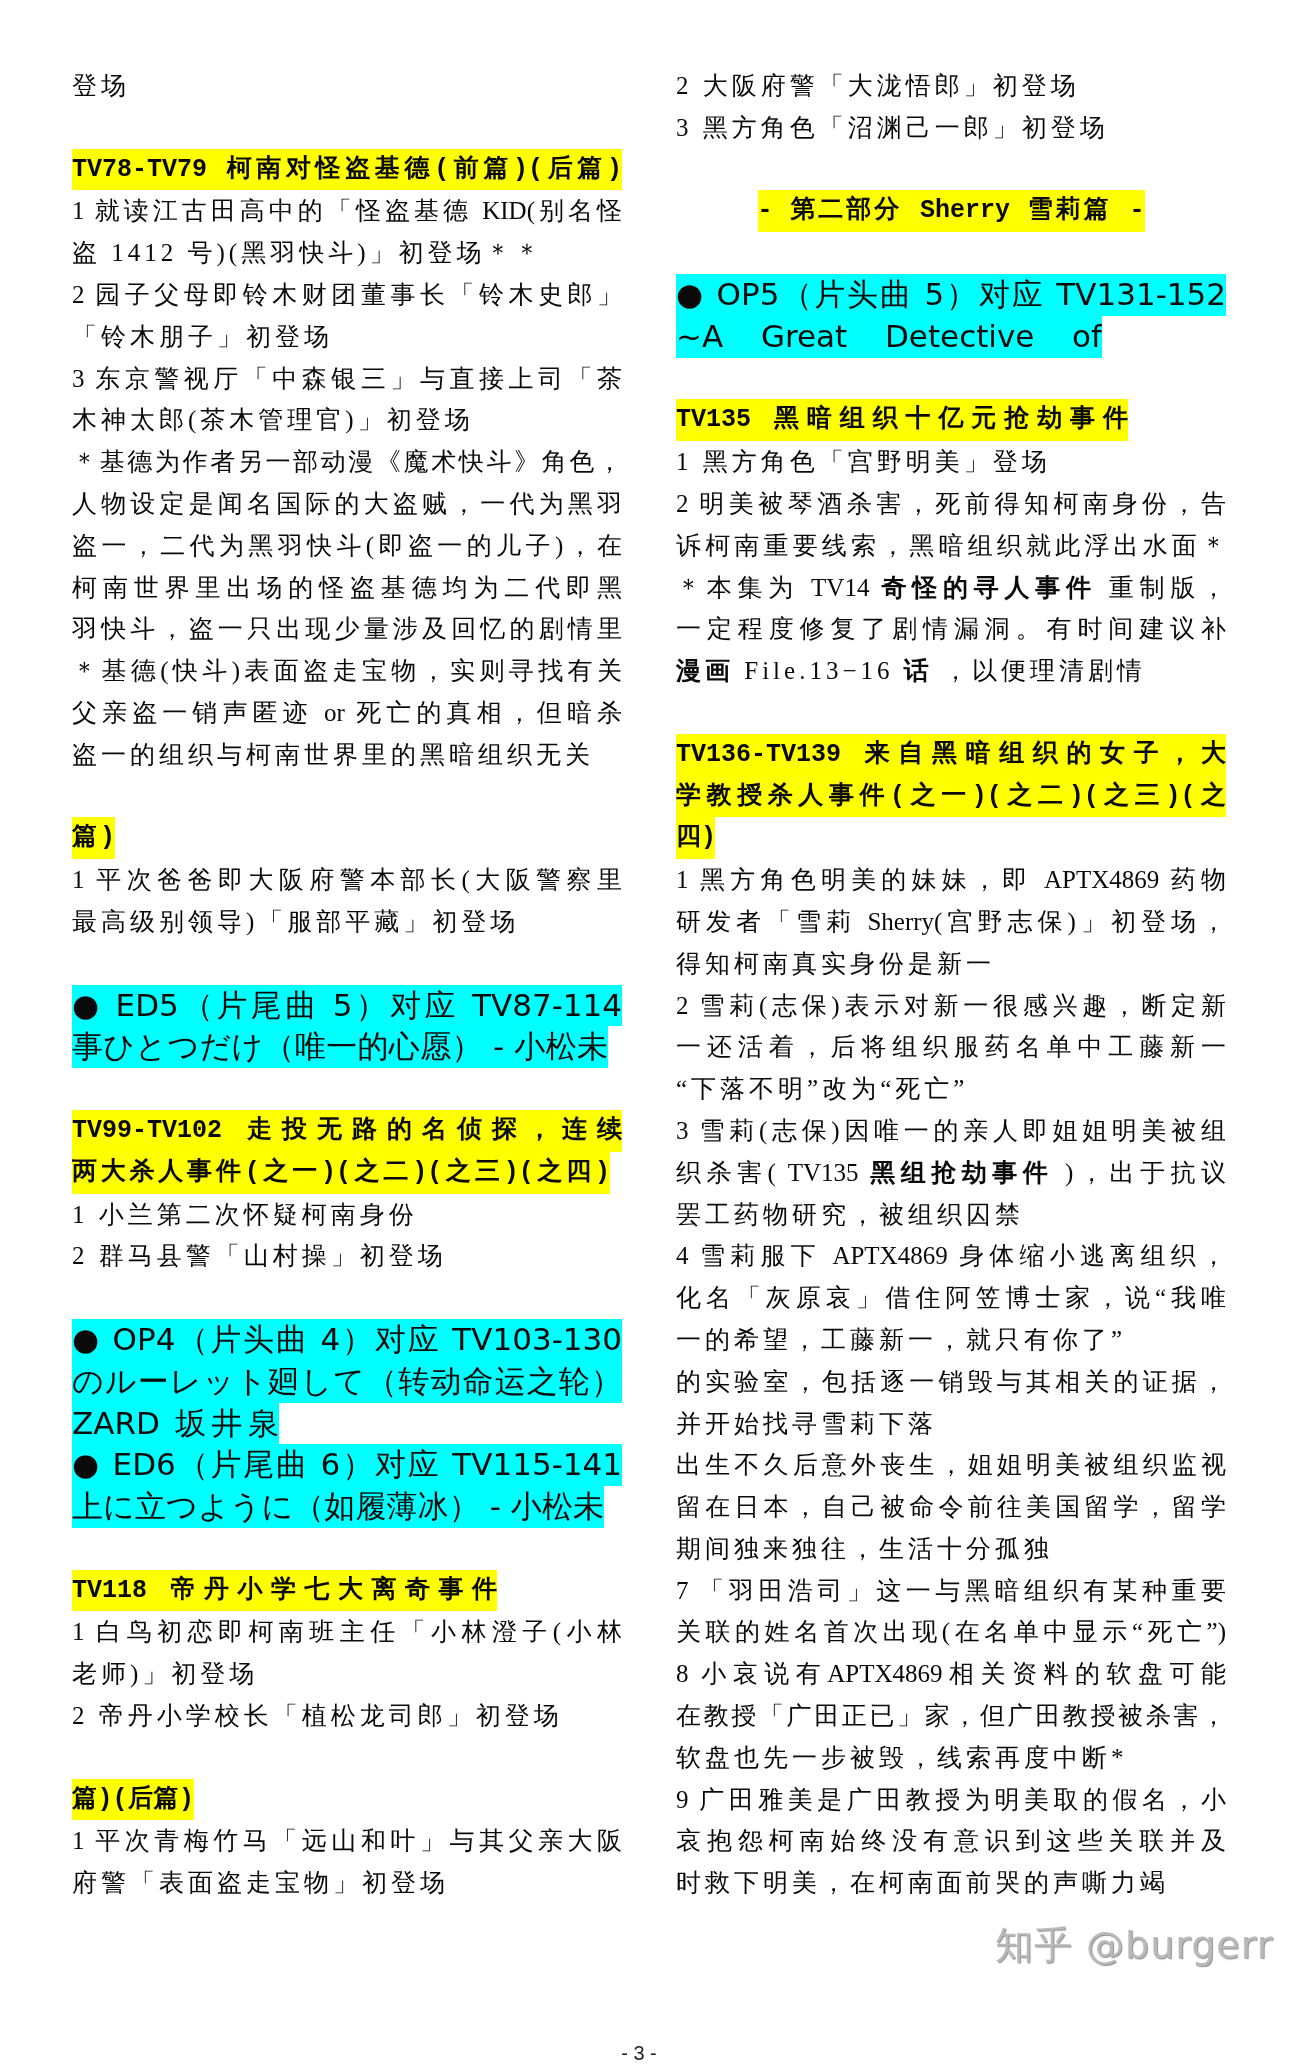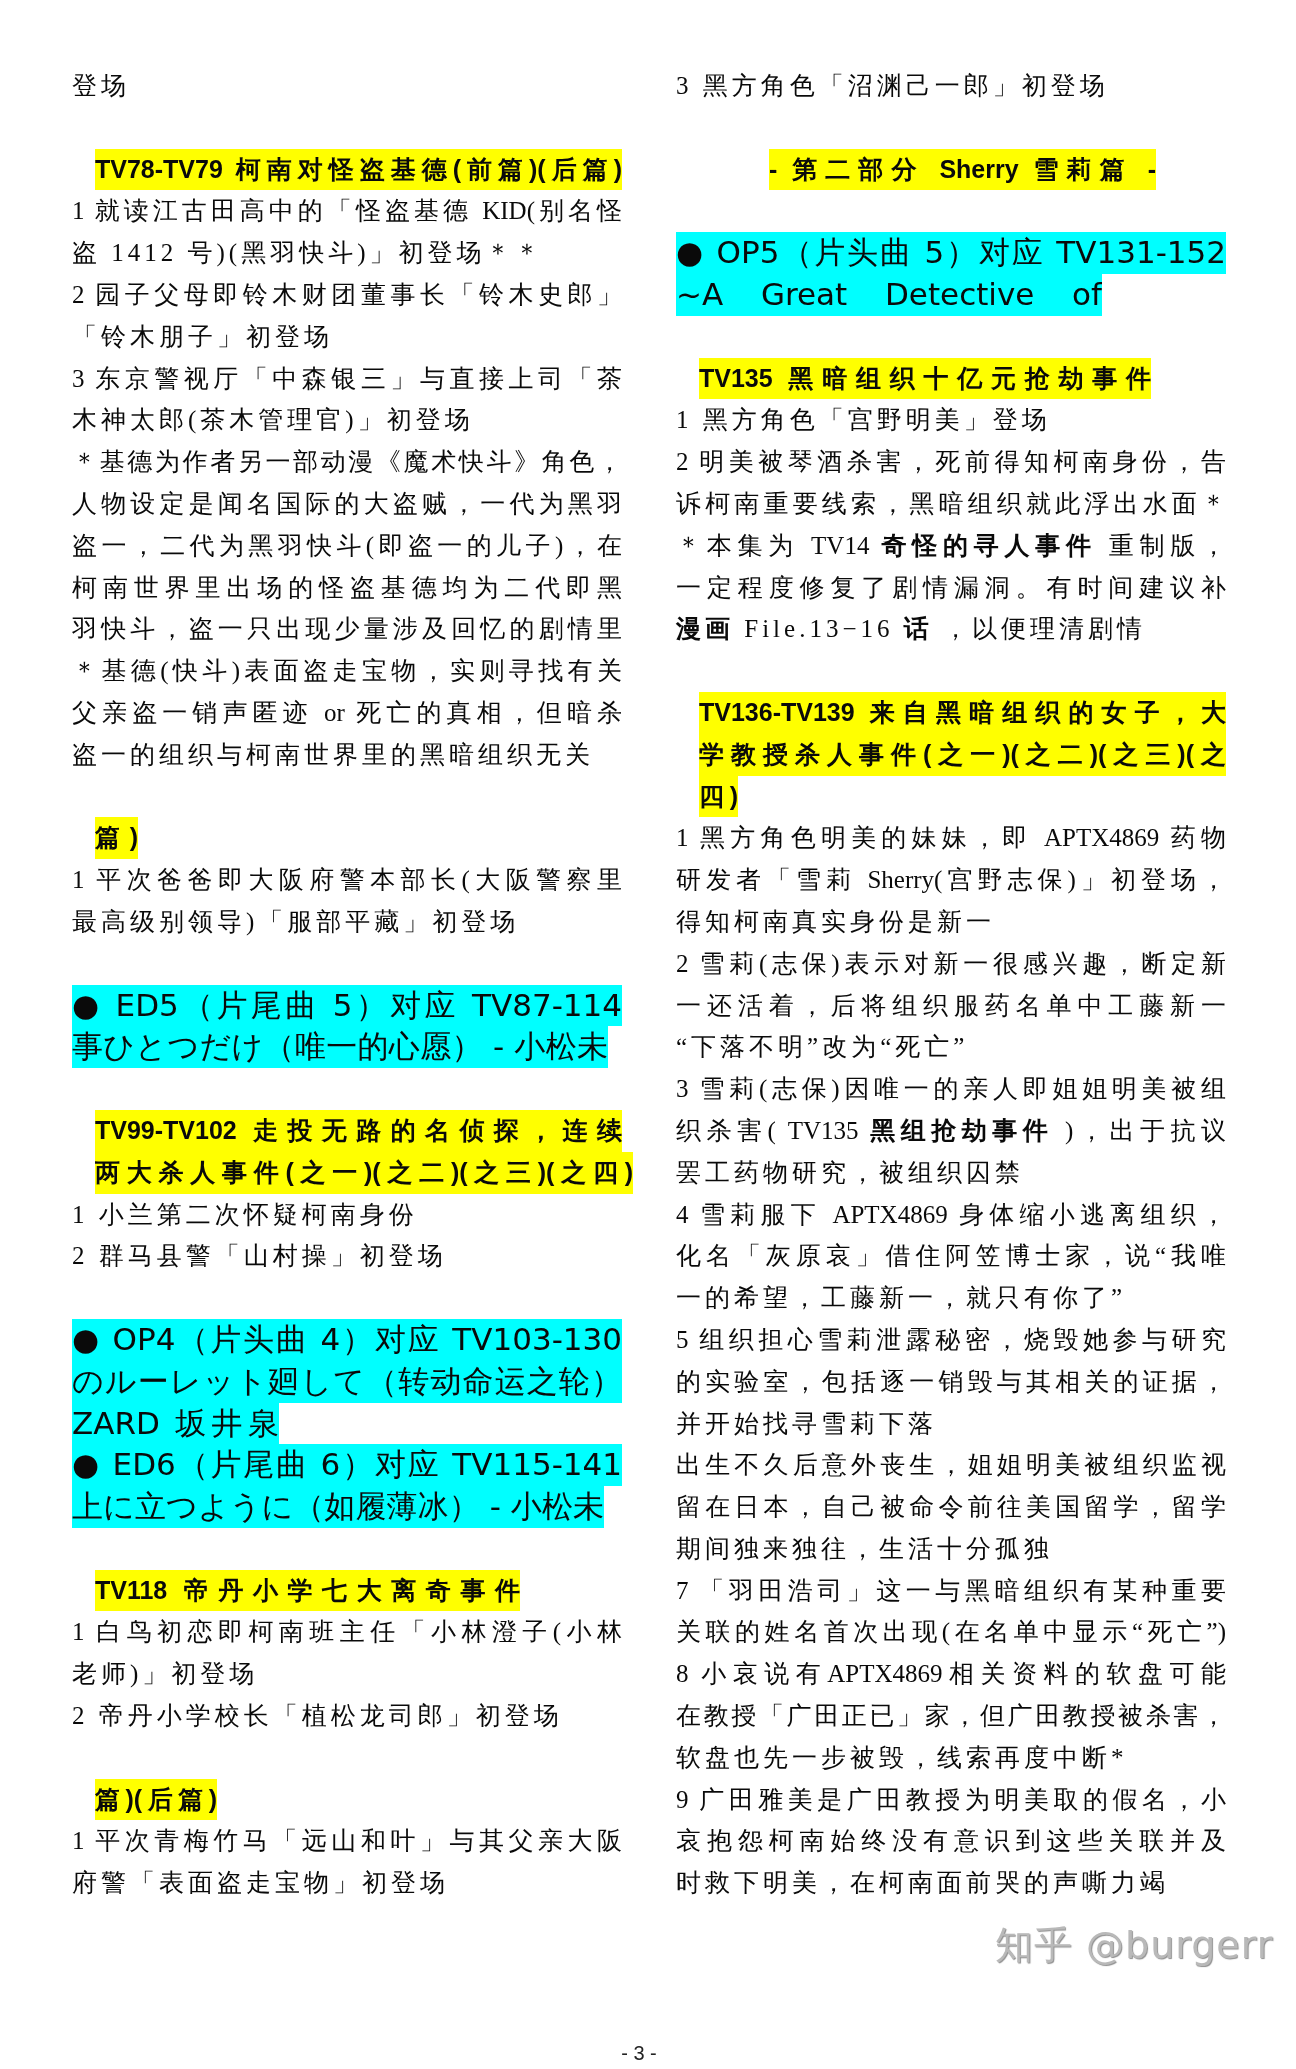--- a/index.html
+++ b/index.html
@@ -11,21 +11,21 @@
   .col-left { left: 72px; }
   .col-right { left: 676px; }
   .ln {
     height: 41.8px; line-height: 41.8px; font-size: 25px; white-space: nowrap;
     letter-spacing: 4px; box-sizing: border-box;
   }
   .ln.j {
     white-space: normal; overflow: hidden; letter-spacing: 0;
     text-align: justify; text-align-last: justify;
   }
-  .hd { font-family: Liberation Sans, sans-serif; font-weight: bold; letter-spacing: 0; font-size: 25px; margin-left: 23px; }
+  .hd { font-family: Liberation Mono, monospace; font-weight: bold; letter-spacing: 0; font-size: 25px; }
   .song { font-family: "DejaVu Sans", "Liberation Sans", sans-serif; font-weight: normal; letter-spacing: 0; font-size: 31px; }
   .hl-y { background: #ffff00; }
   .hl-c { background: #00ffff; }
   .seg {
     display: inline-block; height: 41.8px; vertical-align: top;
     text-align: justify; text-align-last: justify; white-space: normal; overflow: hidden;
   }
   .center { text-align: center; }
   b { font-weight: bold; }
   .watermark {
@@ -105,20 +105,21 @@
     <div class="ln"></div>
 
     <section>
       <div class="ln hd"><span class="seg hl-y" style="width:122px">篇)(后篇)</span></div>
       <div class="ln j">1 平次青梅竹马「远山和叶」与其父亲大阪</div>
       <div class="ln">府警「表面盗走宝物」初登场</div>
     </section>
   </div>
 
   <div class="col col-right">
+    <div class="ln">2 大阪府警「大泷悟郎」初登场</div>
     <div class="ln">3 黑方角色「沼渊己一郎」初登场</div>
     <div class="ln"></div>
 
     <div class="ln hd center"><span class="seg hl-y" style="width:387px">- 第二部分 Sherry 雪莉篇 -</span></div>
     <div class="ln"></div>
 
     <section>
       <div class="ln j song hl-c">● OP5（片头曲 5）对应 TV131-152 集：TRUTH</div>
       <div class="ln song"><span class="seg hl-c" style="width:426px">~A Great Detective of Love~ - TWO-MIX</span></div>
     </section>
@@ -149,21 +150,20 @@
       <div class="ln">“下落不明”改为“死亡”</div>
 
       <div class="ln j">3 雪莉(志保)因唯一的亲人即姐姐明美被组</div>
       <div class="ln j"><span>织杀害( TV135 </span><b>黑组抢劫事件</b><span> )，出于抗议</span></div>
       <div class="ln">罢工药物研究，被组织囚禁</div>
 
       <div class="ln j">4 雪莉服下 APTX4869 身体缩小逃离组织，</div>
       <div class="ln j">化名「灰原哀」借住阿笠博士家，说“我唯</div>
       <div class="ln">一的希望，工藤新一，就只有你了”</div>
 
-      <div class="ln j">5 组织担心雪莉泄露秘密，烧毁她参与研究</div>
       <div class="ln j">的实验室，包括逐一销毁与其相关的证据，</div>
       <div class="ln">并开始找寻雪莉下落</div>
 
       <div class="ln j">出生不久后意外丧生，姐姐明美被组织监视</div>
       <div class="ln j">留在日本，自己被命令前往美国留学，留学</div>
       <div class="ln">期间独来独往，生活十分孤独</div>
 
       <div class="ln j">7 「羽田浩司」这一与黑暗组织有某种重要</div>
       <div class="ln j">关联的姓名首次出现(在名单中显示“死亡”)</div>
 

